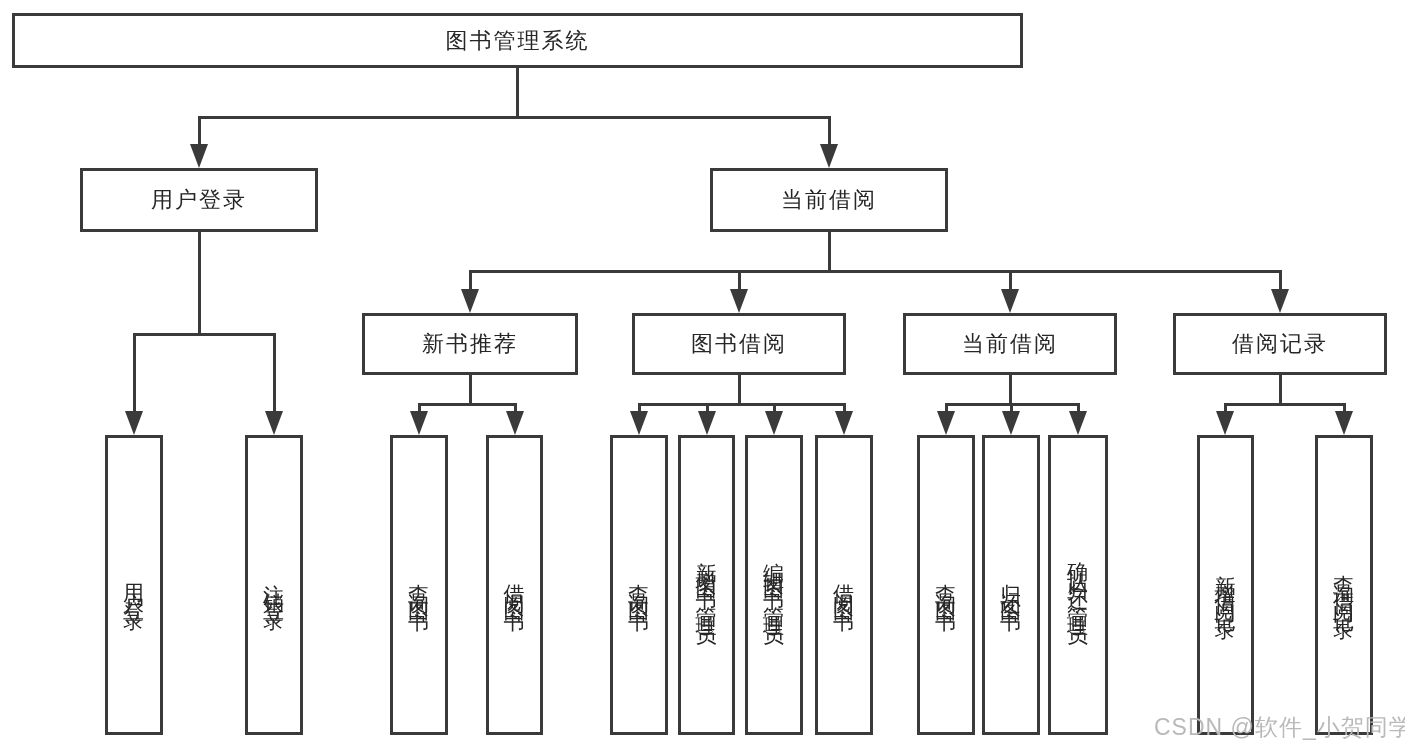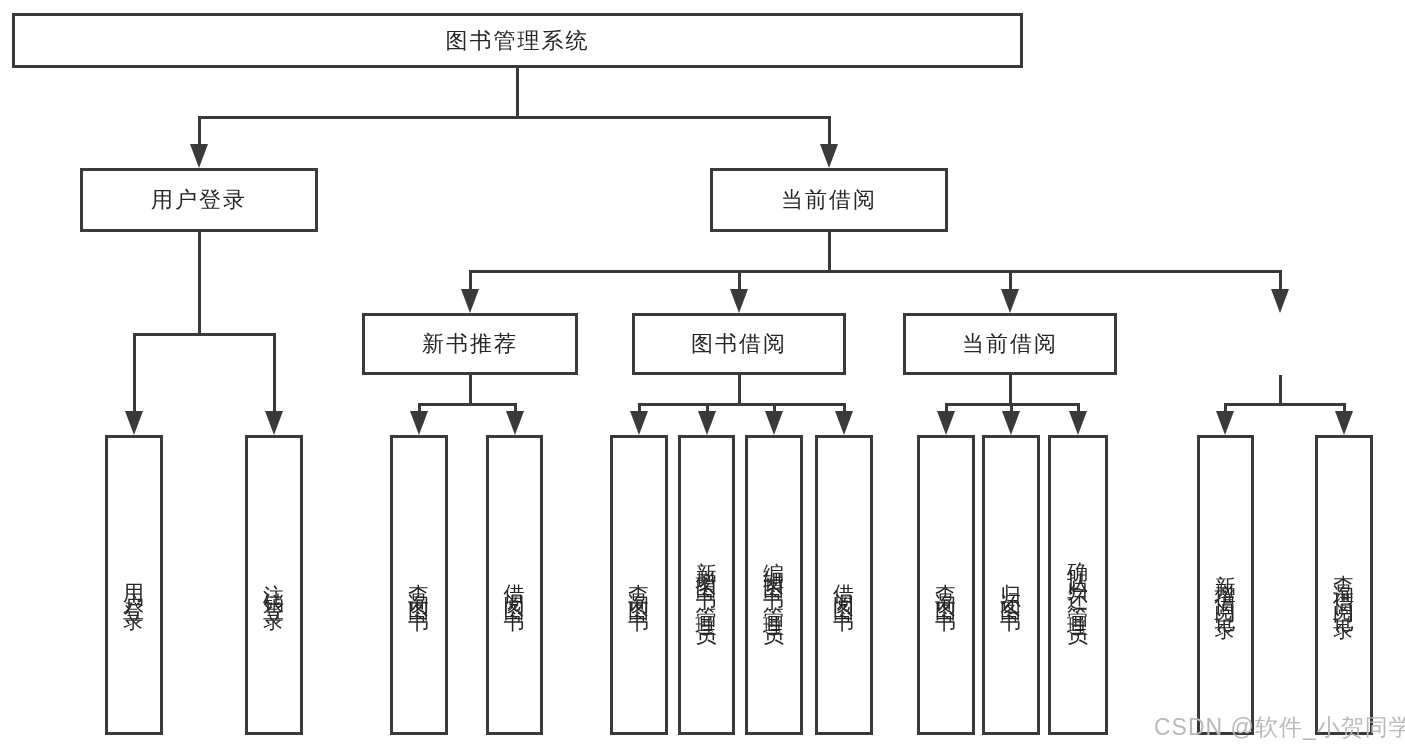--- a/index.html
+++ b/index.html
@@ -65,20 +65,21 @@
   <div class="vline" style="left:738px;top:270px;height:23px;"></div>
   <div class="arrow" style="left:730px;top:289px;"></div>
   <div class="vline" style="left:1009px;top:270px;height:23px;"></div>
   <div class="arrow" style="left:1001px;top:289px;"></div>
   <div class="vline" style="left:1279px;top:270px;height:23px;"></div>
   <div class="arrow" style="left:1271px;top:289px;"></div>
 
   <div class="box" style="left:632px;top:313px;width:214px;height:62px;">图书借阅</div>
   <div class="box" style="left:362px;top:313px;width:216px;height:62px;">新书推荐</div>
   <div class="box" style="left:903px;top:313px;width:214px;height:62px;">当前借阅</div>
+  <div class="box" style="left:1173px;top:313px;width:214px;height:62px;">借阅记录</div>
 
   <div class="vline" style="left:469px;top:375px;height:30px;"></div>
   <div class="hline" style="left:418px;top:403px;width:99px;"></div>
   <div class="vline" style="left:738px;top:375px;height:30px;"></div>
   <div class="hline" style="left:638px;top:403px;width:208px;"></div>
   <div class="vline" style="left:1009px;top:375px;height:30px;"></div>
   <div class="hline" style="left:945px;top:403px;width:135px;"></div>
   <div class="vline" style="left:1279px;top:375px;height:30px;"></div>
   <div class="hline" style="left:1224px;top:403px;width:122px;"></div>
 

